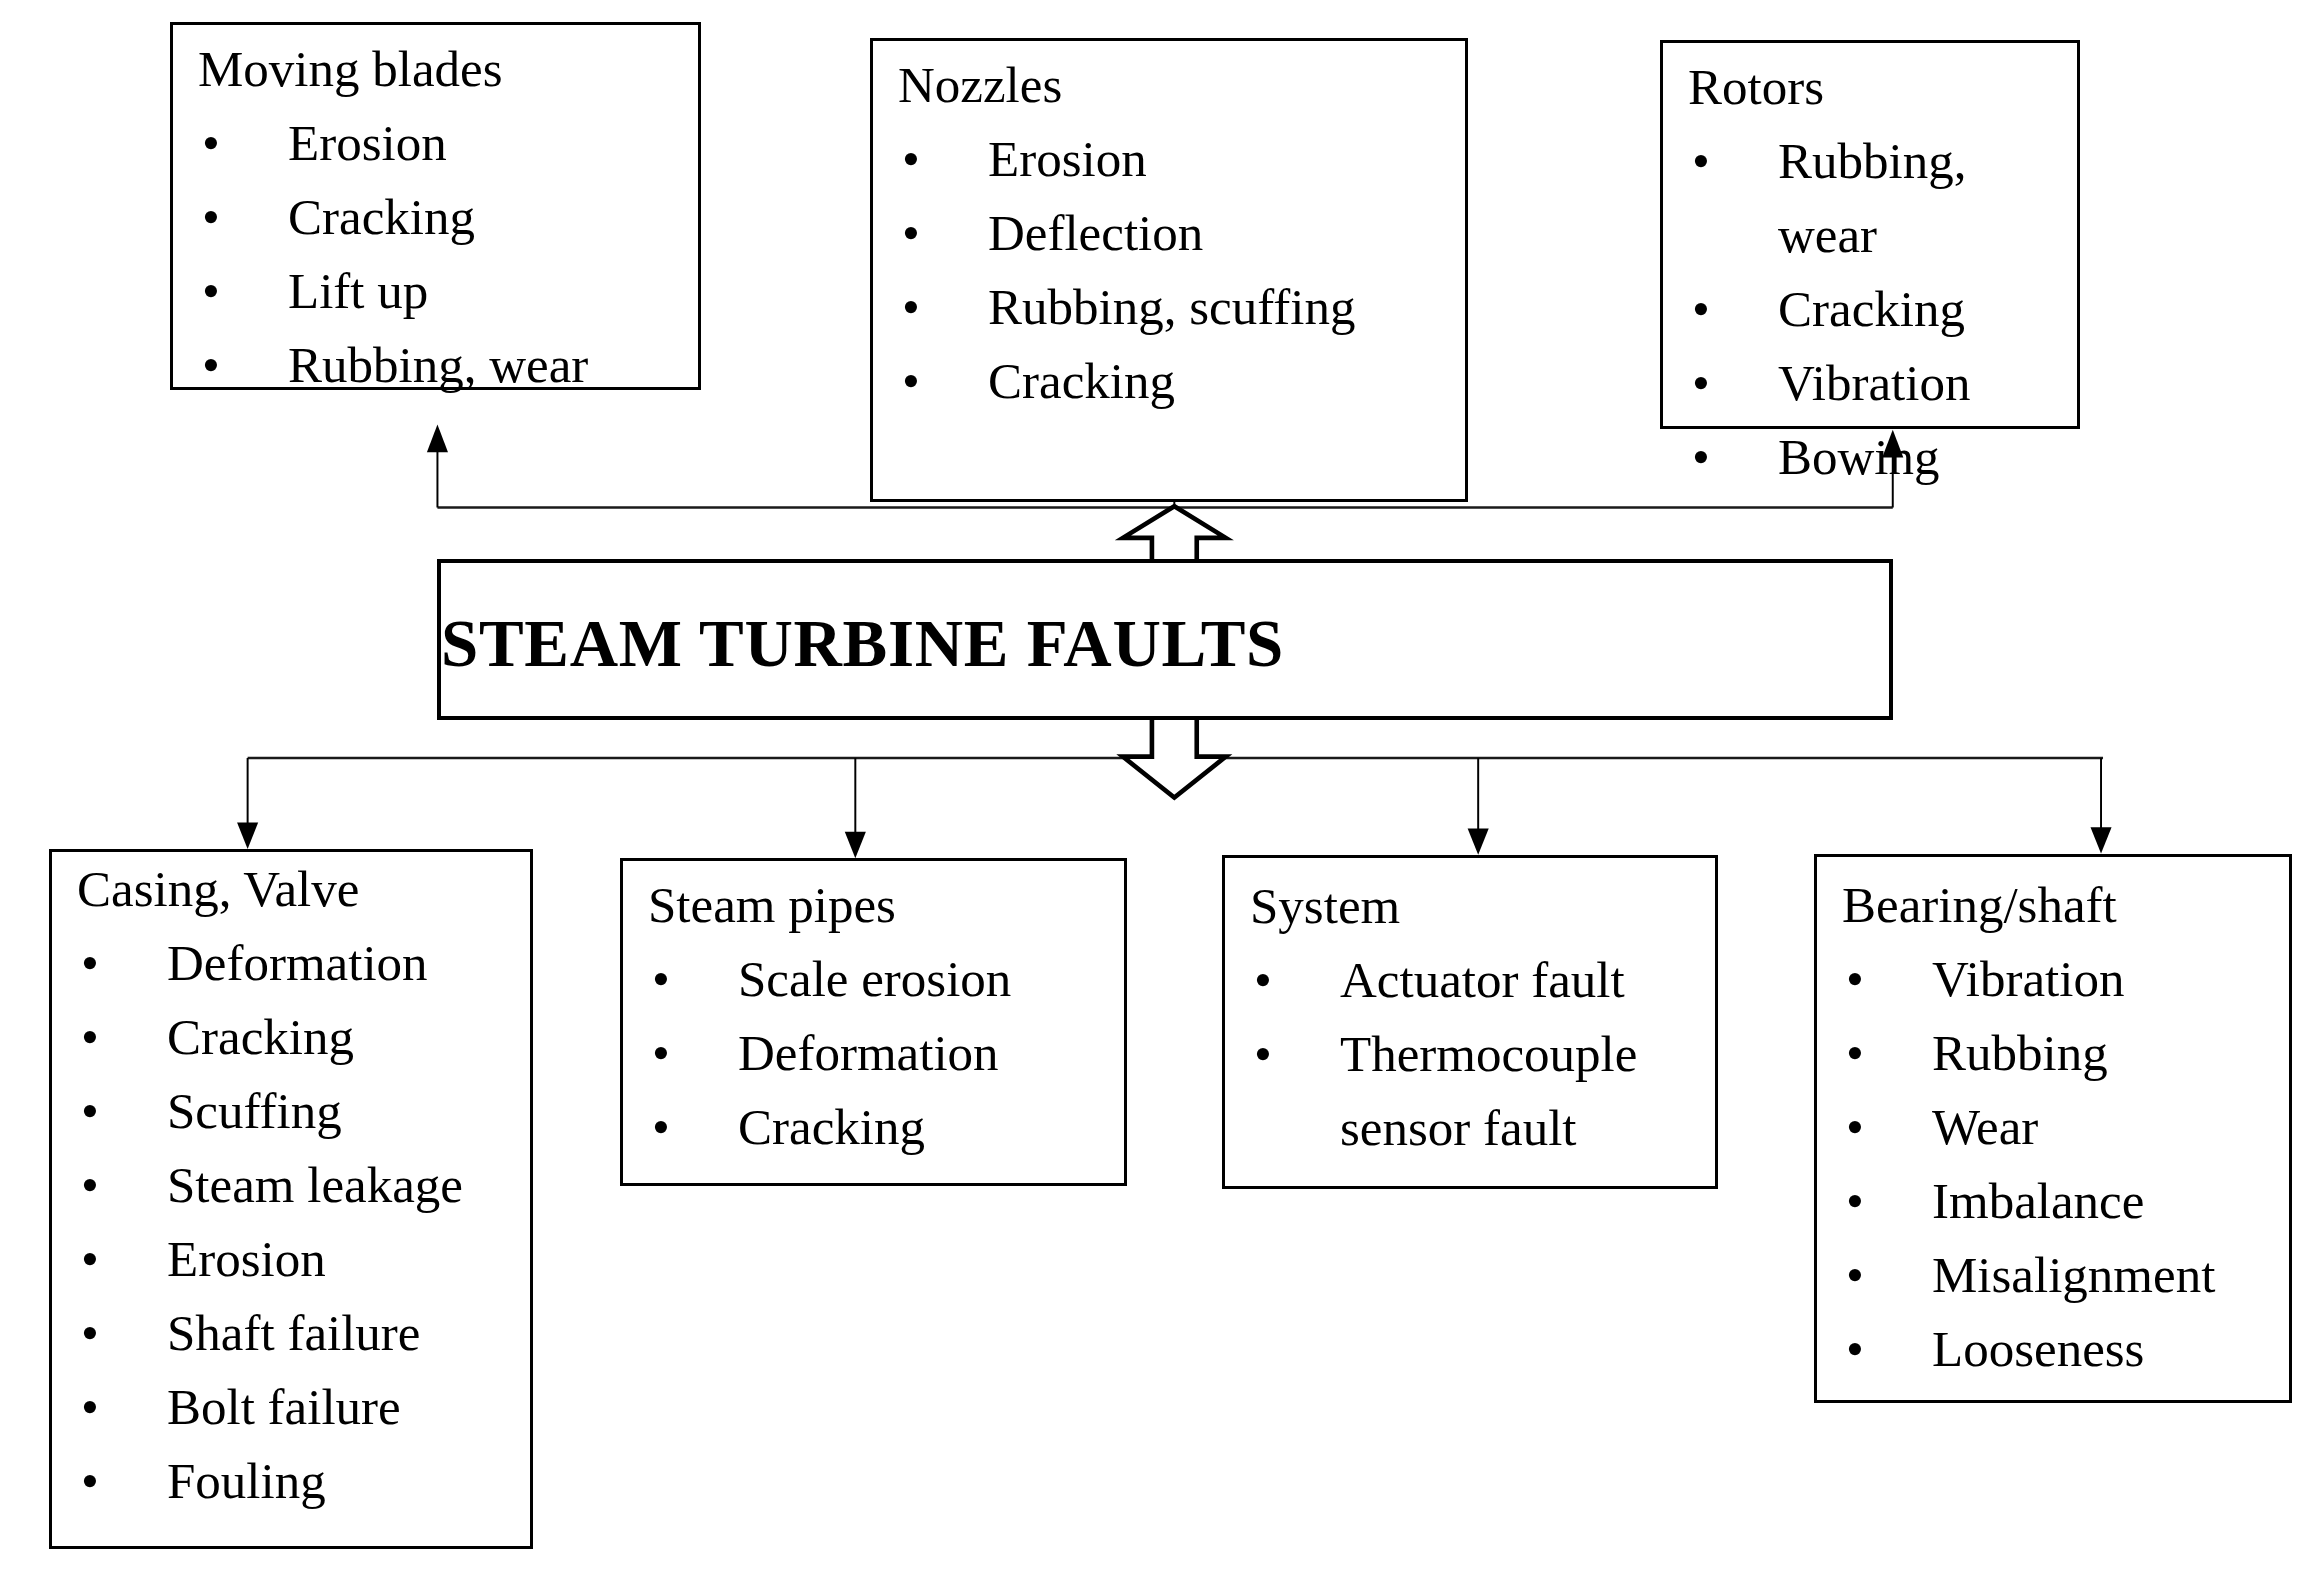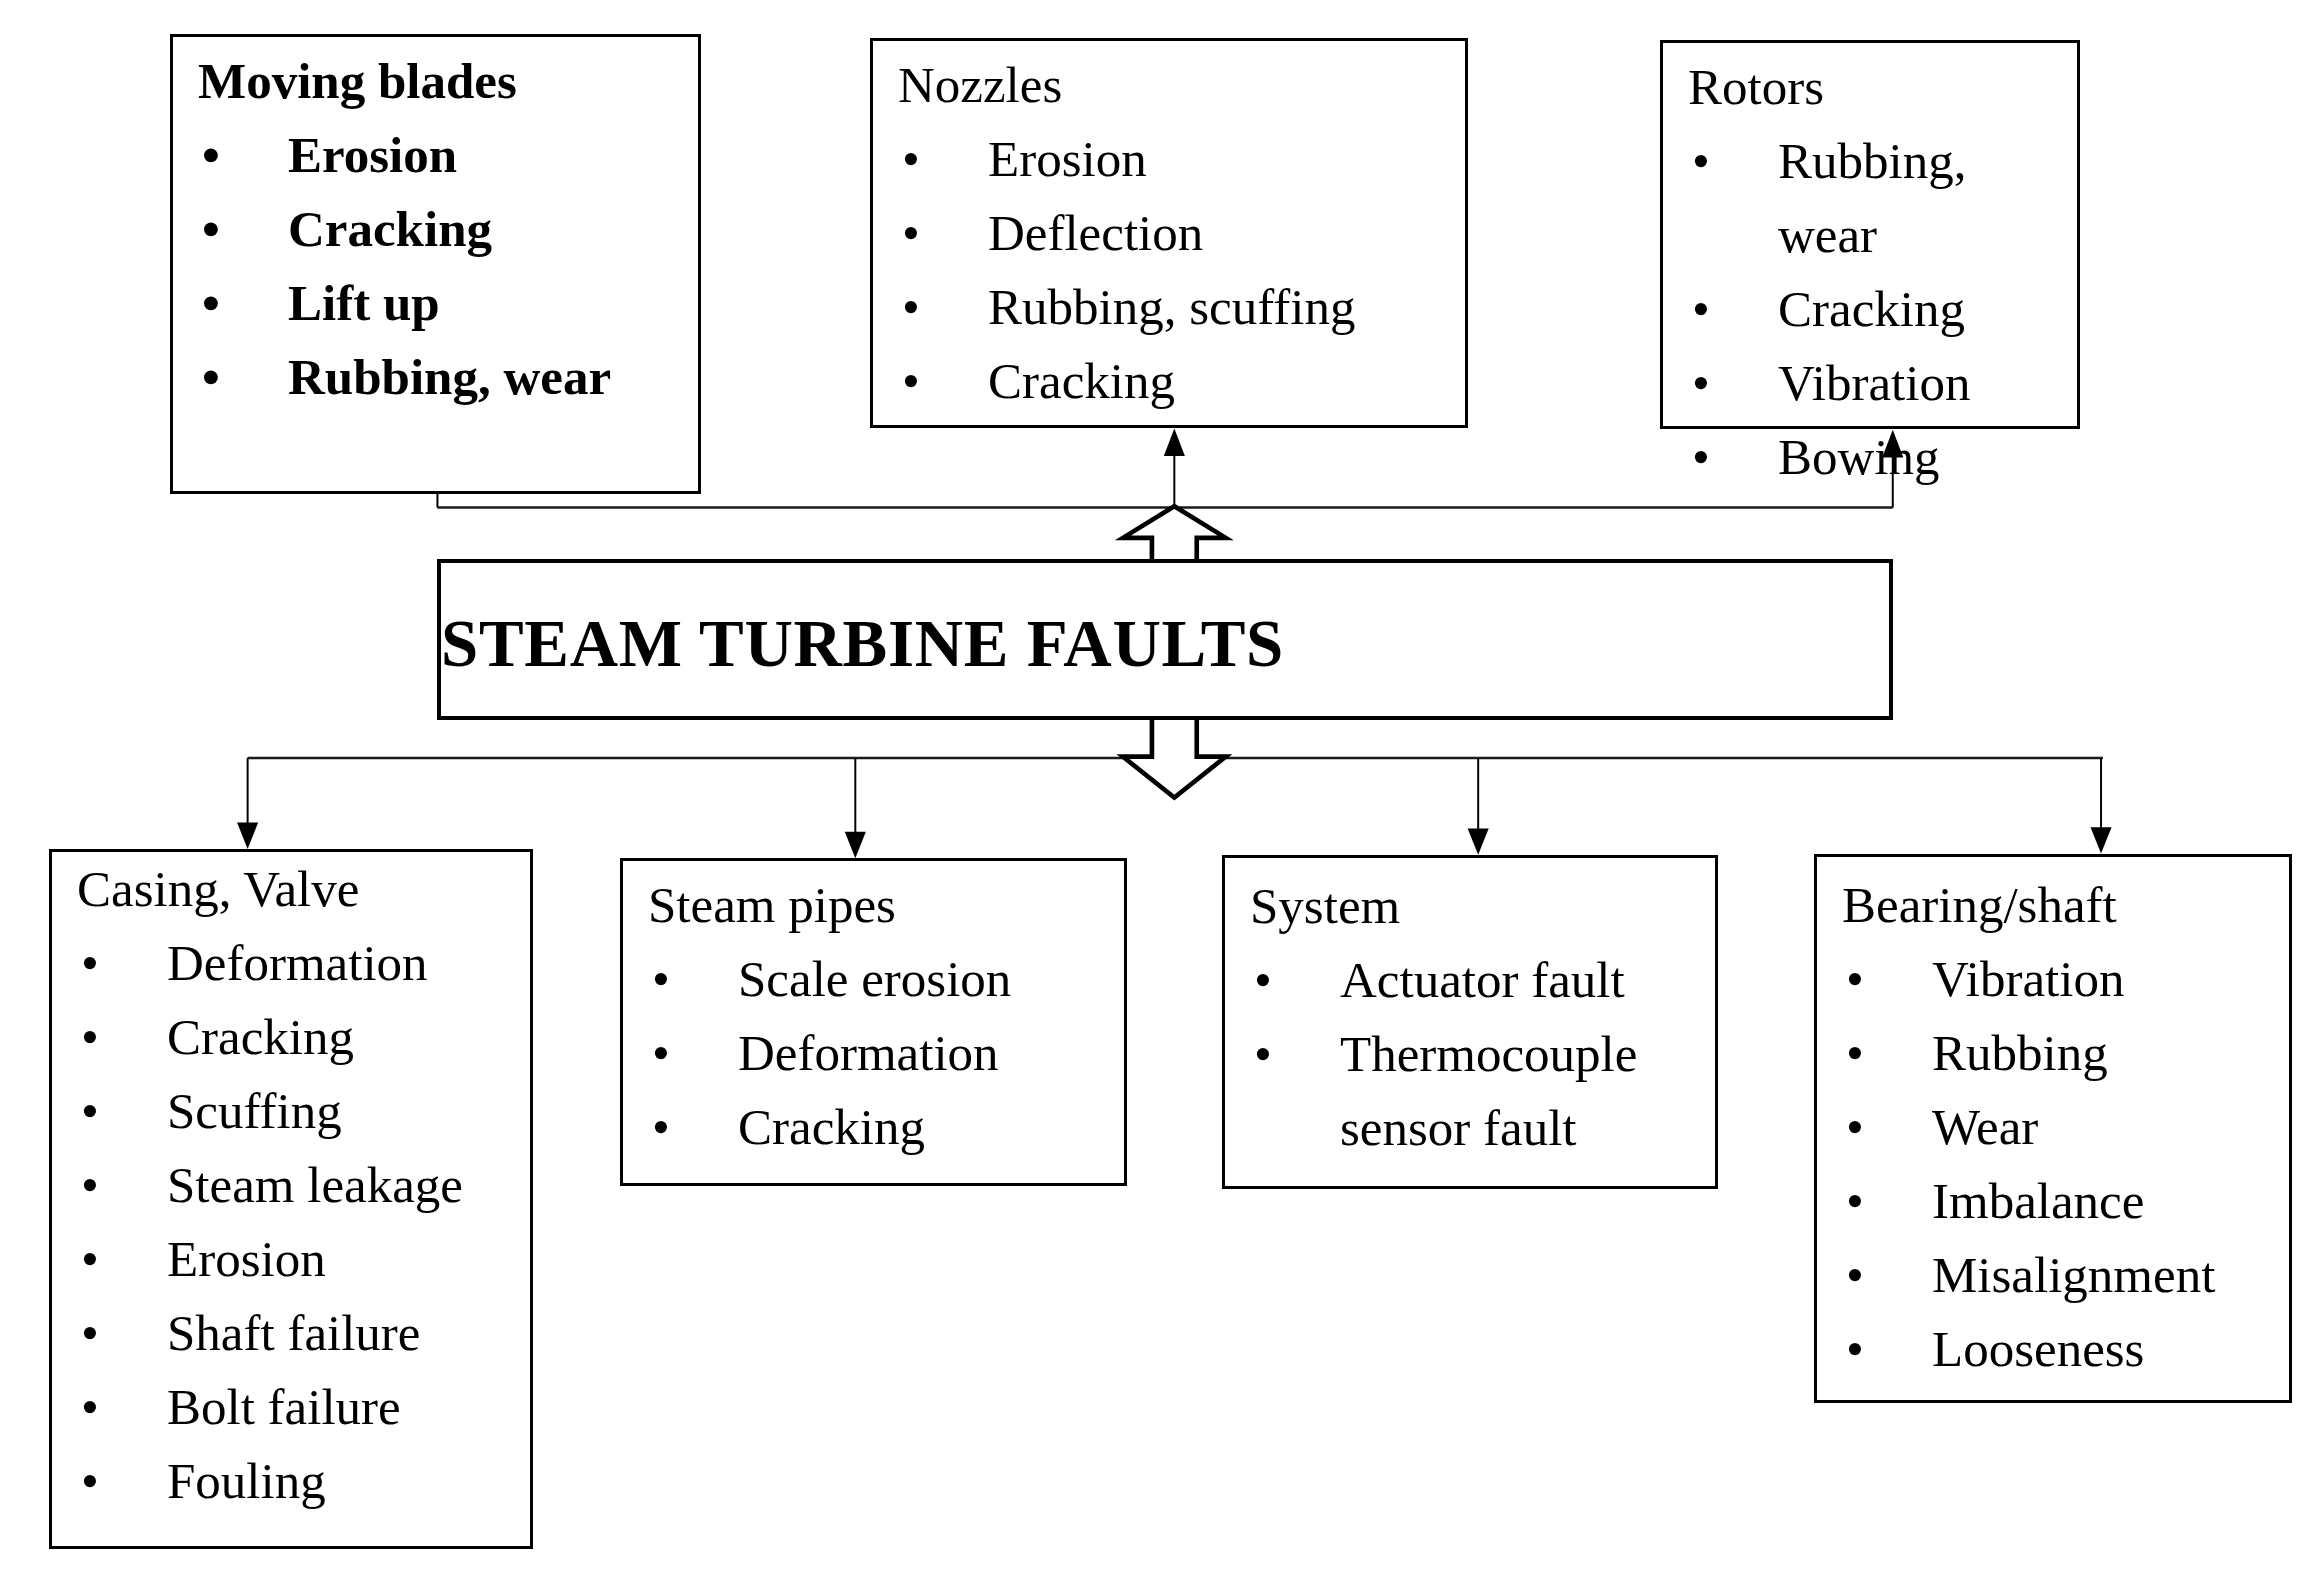--- a/index.html
+++ b/index.html
@@ -6,22 +6,22 @@
   #canvas{position:relative;width:2319px;height:1570px;background:#ffffff;
           font-family:"Liberation Serif", serif;color:#000;overflow:hidden;}
   #wires{position:absolute;left:0;top:0;width:2319px;height:1570px;}
   .box{position:absolute;box-sizing:border-box;background:#fff;border:3.3px solid #000;
        font-size:51px;line-height:74px;padding-top:6.6px;}
   .box .title{padding-left:25px;white-space:nowrap;}
   .box ul{margin:0;padding:0;}
   .box li{list-style:none;position:relative;padding-left:115px;}
   .dot{position:absolute;left:29px;top:0;}
   
-  #box-moving-blades{left:170px;top:34px;width:531px;height:460px;font-weight:bold;}
-  #box-nozzles{left:870px;top:38px;width:598px;height:390px;}
+  #box-moving-blades{left:170px;top:22px;width:531px;height:368px;}
+  #box-nozzles{left:870px;top:38px;width:598px;height:464px;}
   #box-rotors{left:1660px;top:40px;width:420px;height:389px;}
   
   #box-center{left:437px;top:559px;width:1456px;height:161px;border-width:4px;
               display:flex;align-items:center;justify-content:flex-start;}
   #box-center .center-title{font-weight:bold;font-size:67px;letter-spacing:0.7px;white-space:nowrap;}
   
   #box-casing{left:49px;top:849px;width:484px;height:700px;padding-top:0;}
   #box-steam-pipes{left:620px;top:858px;width:507px;height:328px;padding-top:7px;}
   #box-system{left:1222px;top:855px;width:496px;height:334px;padding-top:10.5px;}
   #box-bearing{left:1814px;top:854px;width:478px;height:549px;padding-top:10.5px;}

